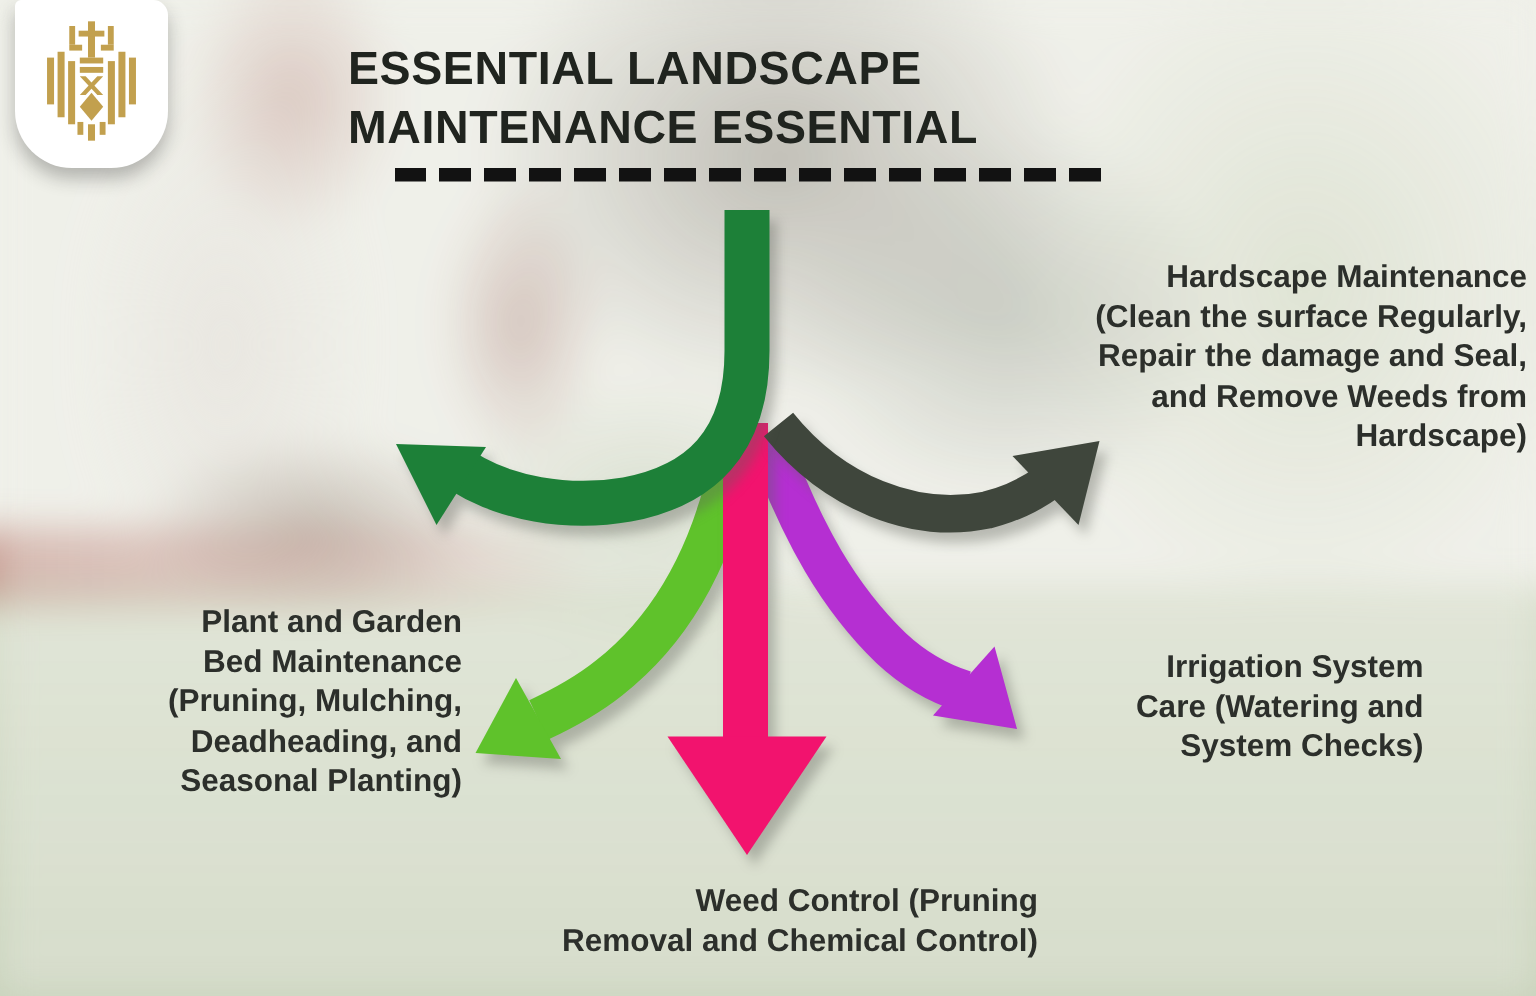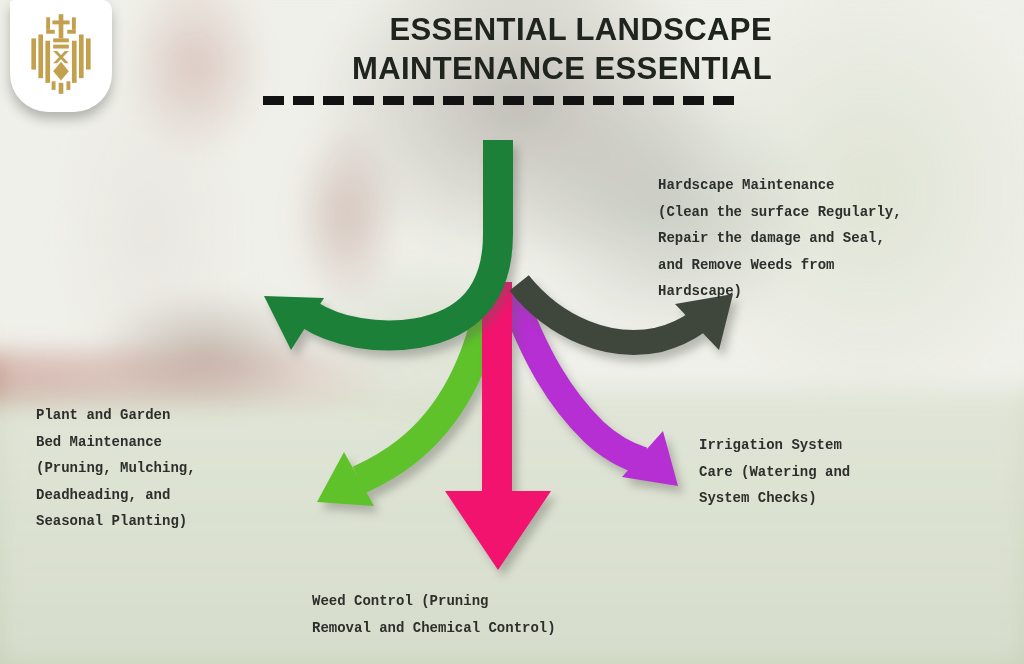--- a/index.html
+++ b/index.html
@@ -36,43 +36,43 @@
   
   .logo-card{
     position:absolute;left:10px;top:0;width:102px;height:112px;
     background:#fff;border-radius:4px 10px 38px 38px;
     box-shadow:0 7px 12px rgba(40,40,40,.30);
     display:flex;align-items:center;justify-content:center;
   }
   .logo-card svg{width:78px;height:90px;margin-top:-4px;}
 
   
-  .title-block{position:absolute;left:232px;top:10px;width:540px;text-align:right;}
+  .title-block{position:absolute;left:232px;top:26px;width:540px;text-align:left;}
   .title-block h1{
     margin:0;font-size:31px;line-height:39px;font-weight:800;
     letter-spacing:.4px;color:#20241f;
   }
   .dashes{
     width:478px;height:9px;margin:8px auto 0;
     background:repeating-linear-gradient(90deg,#121212 0 21px,transparent 21px 30px);
   }
 
   
   svg.arrows{position:absolute;inset:0;width:1024px;height:664px;}
   .arrow{filter:drop-shadow(5px 7px 4px rgba(95,98,90,.38));}
   .arrow path{fill:none;}
 
   
   .label{
-    position:absolute;text-align:left;white-space:pre-line;
-    font-size:14px;line-height:26.5px;font-weight:700;color:#2c2f2b;font-family:Liberation Mono, monospace;
+    position:absolute;text-align:right;white-space:pre-line;
+    font-size:21px;line-height:26.5px;font-weight:700;color:#2c2f2b;
   }
   .lbl-lawn{left:40px;top:198px;width:270px;}
   .lbl-hardscape{left:658px;top:172px;width:360px;}
-  .lbl-plant{left:36px;top:402px;width:256px;}
+  .lbl-plant{left:52px;top:402px;width:256px;}
   .lbl-irrigation{left:699px;top:432px;width:250px;}
   .lbl-weed{left:312px;top:588px;width:380px;}
 </style>
 </head>
 <body>
 
 <div class="stage">
 
   <div class="bg">
     <div class="blob b-legs"></div>

